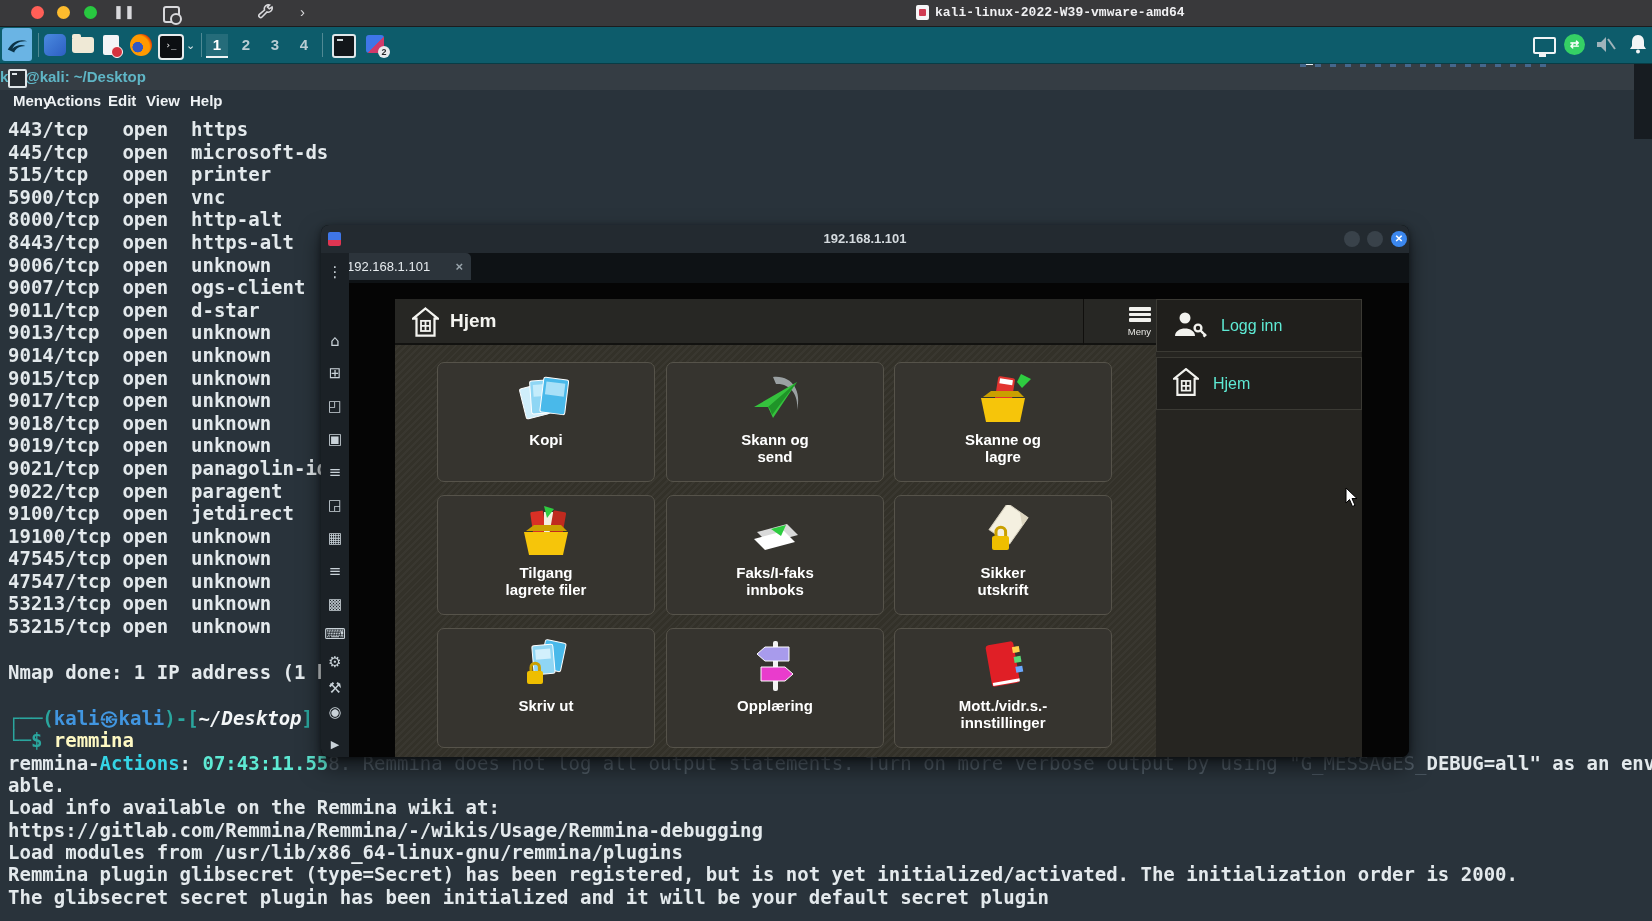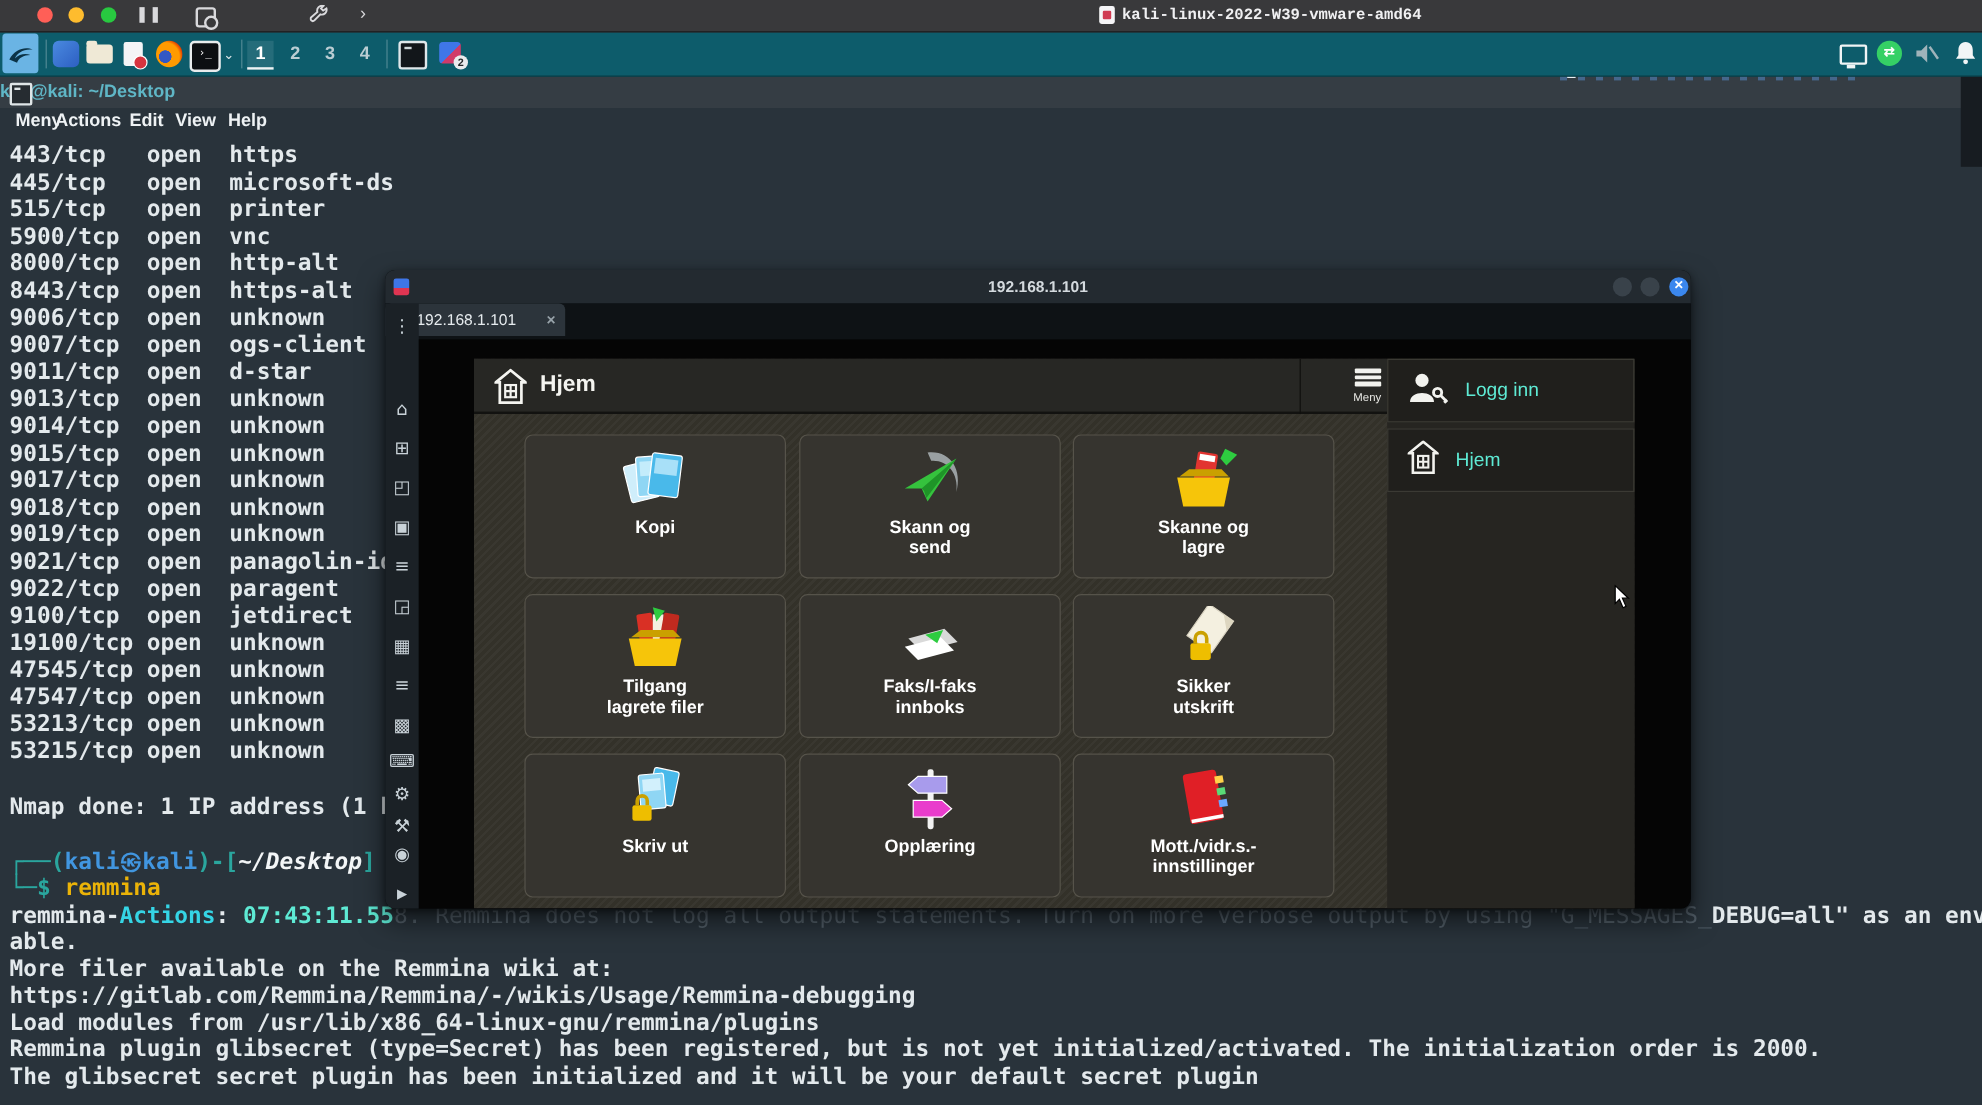--- a/index.html
+++ b/index.html
@@ -39,21 +39,21 @@
   .term-titlebar{left:0;top:63px;width:1652px;height:27px;background:#353d44;z-index:1;}
   .term-title{width:100%;top:5px;color:#5fb6c6;font-weight:bold;font-size:15px;}
   .term-winico{left:8px;top:69px;width:15px;height:15px;background:#262c31;border:2px solid #dfe5e7;border-radius:2px;z-index:2;}
   .term-winico::after{content:"";position:absolute;left:2px;top:2px;width:5px;height:2px;background:#dfe5e7;}
   .menubar{left:0;top:90px;width:1652px;height:24px;z-index:1;}
   .menu-item{top:2px;color:#eef2f4;font-size:15px;font-weight:600;}
   .tline{left:8px;white-space:pre;font-family:"DejaVu Sans Mono",monospace;font-size:19px;line-height:22.6px;font-weight:bold;color:#e3e9ec;z-index:1;}
   .c-frame{color:#2aa69e;}
   .c-user{color:#4196e0;}
   .c-path{color:#f3f6f7;font-style:italic;}
-  .c-cmd{color:#eab308;margin-top:22px;}
+  .c-cmd{color:#fef9c3;margin-top:22px;}
   .c-msg{color:#35d5e5;}
   .c-time{color:#5eead4;}
   .c-shadow{color:rgba(148,164,175,.38);font-weight:normal;}
   
   .rwin{left:321px;top:225px;width:1088px;height:532px;background:#070b0d;border-radius:8px;z-index:10;
     box-shadow:0 10px 22px rgba(0,0,0,.55),0 2px 6px rgba(0,0,0,.45);}
   .rtitle{left:0;top:0;width:1088px;height:28px;background:#232a30;border-radius:8px 8px 0 0;}
   .rtitle-ico{left:7px;top:7px;width:13px;height:14px;background:linear-gradient(180deg,#3f76e8 0 55%,#e03552 55%);border-radius:2px;}
   .rtitle-text{width:100%;text-align:center;top:6px;color:#d4dade;font-size:13px;font-weight:600;}
   .wc{top:6px;width:16px;height:16px;border-radius:50%;background:#39424a;}
@@ -192,21 +192,21 @@
 53213/tcp open  unknown
 53215/tcp open  unknown</pre>
   <div class="abs tline" style="top:661px">Nmap done: 1 IP address (1 ho</div>
 
   <div class="abs tline" style="top:707px"><span class="c-frame">┌──(</span><span class="c-user">kali㉿kali</span><span class="c-frame">)-[</span><span class="c-path">~/Desktop</span><span class="c-frame">]</span></div>
   <div class="abs tline" style="top:729px"><span class="c-frame">└─$ </span><span class="c-cmd">remmina</span></div>
 
   <div class="abs tline" style="top:752px"><span>remmina-</span><span class="c-msg">Actions</span><span>: </span><span class="c-time">07:43:11.55</span><span class="c-shadow">8. Remmina does not log all output statements. Turn on more verbose output by using "G_MESSAGES_</span><span>DEBUG=all" as an envi</span></div>
 
   <div class="abs tline" style="top:774px">able.</div>
-  <div class="abs tline" style="top:796px">More filer available on the Remmina wiki at:</div>
+  <div class="abs tline" style="top:796px">Load info available on the Remmina wiki at:</div>
   <div class="abs tline" style="top:819px">https://gitlab.com/Remmina/Remmina/-/wikis/Usage/Remmina-debugging</div>
   <div class="abs tline" style="top:841px">Load modules from /usr/lib/x86_64-linux-gnu/remmina/plugins</div>
   <div class="abs tline" style="top:863px">Remmina plugin glibsecret (type=Secret) has been registered, but is not yet initialized/activated. The initialization order is 2000.</div>
   <div class="abs tline" style="top:886px">The glibsecret secret plugin has been initialized and it will be your default secret plugin</div>
 
   <div class="abs rwin">
     <div class="abs rtitle">
       <div class="abs rtitle-ico"></div>
       <div class="abs rtitle-text">192.168.1.101</div>
       <div class="abs wc" style="left:1023px"></div>

